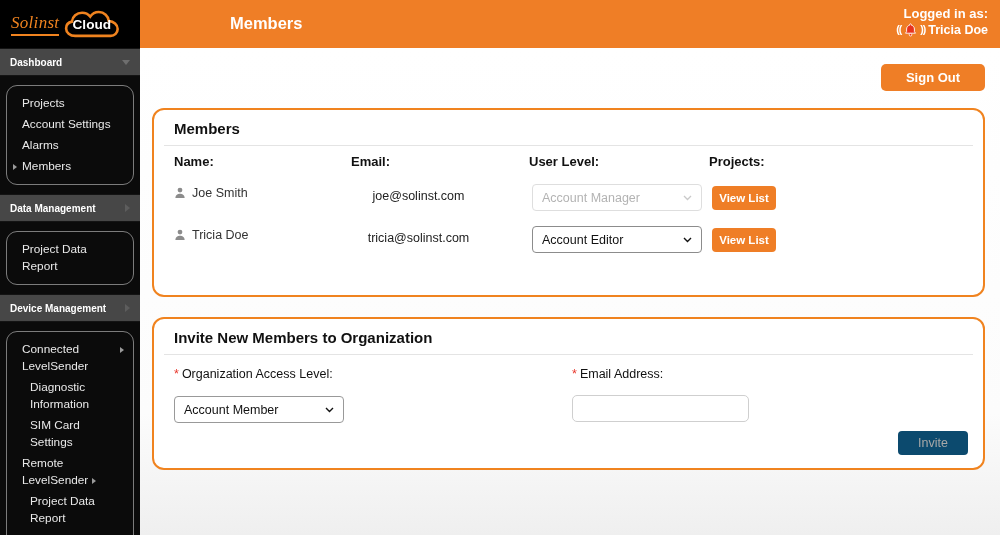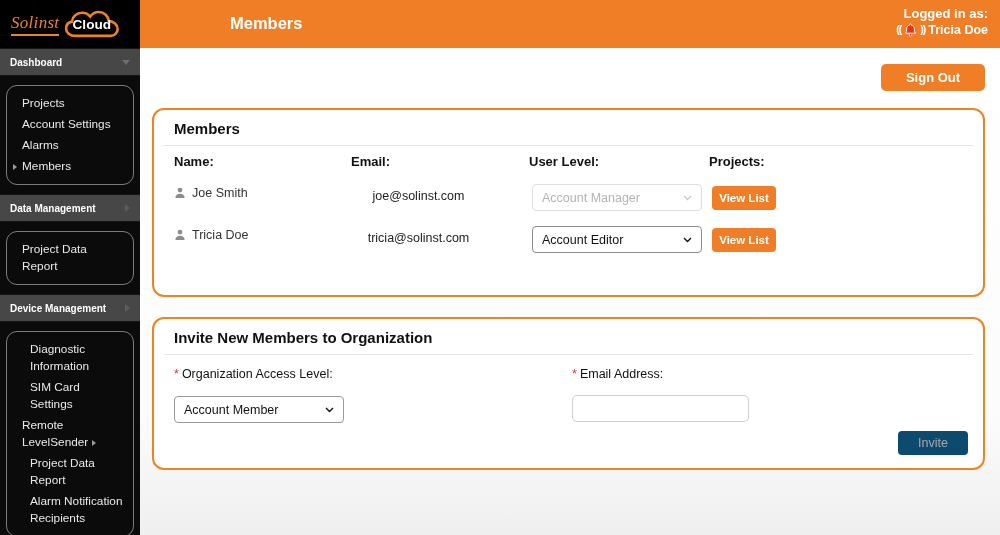--- a/index.html
+++ b/index.html
@@ -92,20 +92,24 @@
     </div>
     <div class="nav-box">
       <div class="nav-item">Project Data Report</div>
     </div>
 
     <div class="nav-header">
       <span>Device Management</span>
       <span class="caret-right"></span>
     </div>
     <div class="nav-box">
+      <div class="nav-item">
+        <span>Connected LevelSender</span>
+        <span class="box-caret-right"></span>
+      </div>
       <div class="nav-item lvl2">Diagnostic Information</div>
       <div class="nav-item lvl2">SIM Card Settings</div>
       <div class="nav-item">
         <span>Remote LevelSender</span><span class="inline-caret"></span>
       </div>
       <div class="nav-item lvl2">Project Data Report</div>
       <div class="nav-item lvl2">Alarm Notification Recipients</div>
 
     </div>
   </div>

